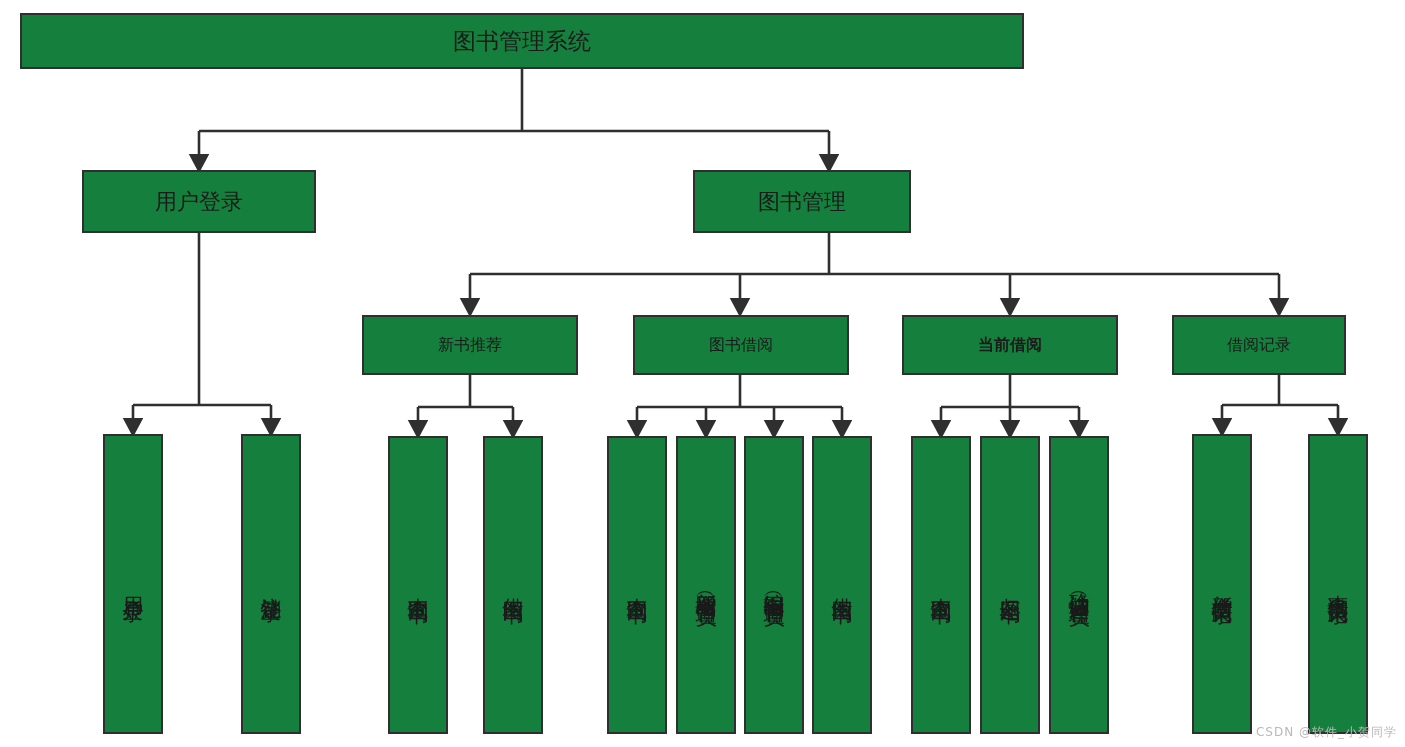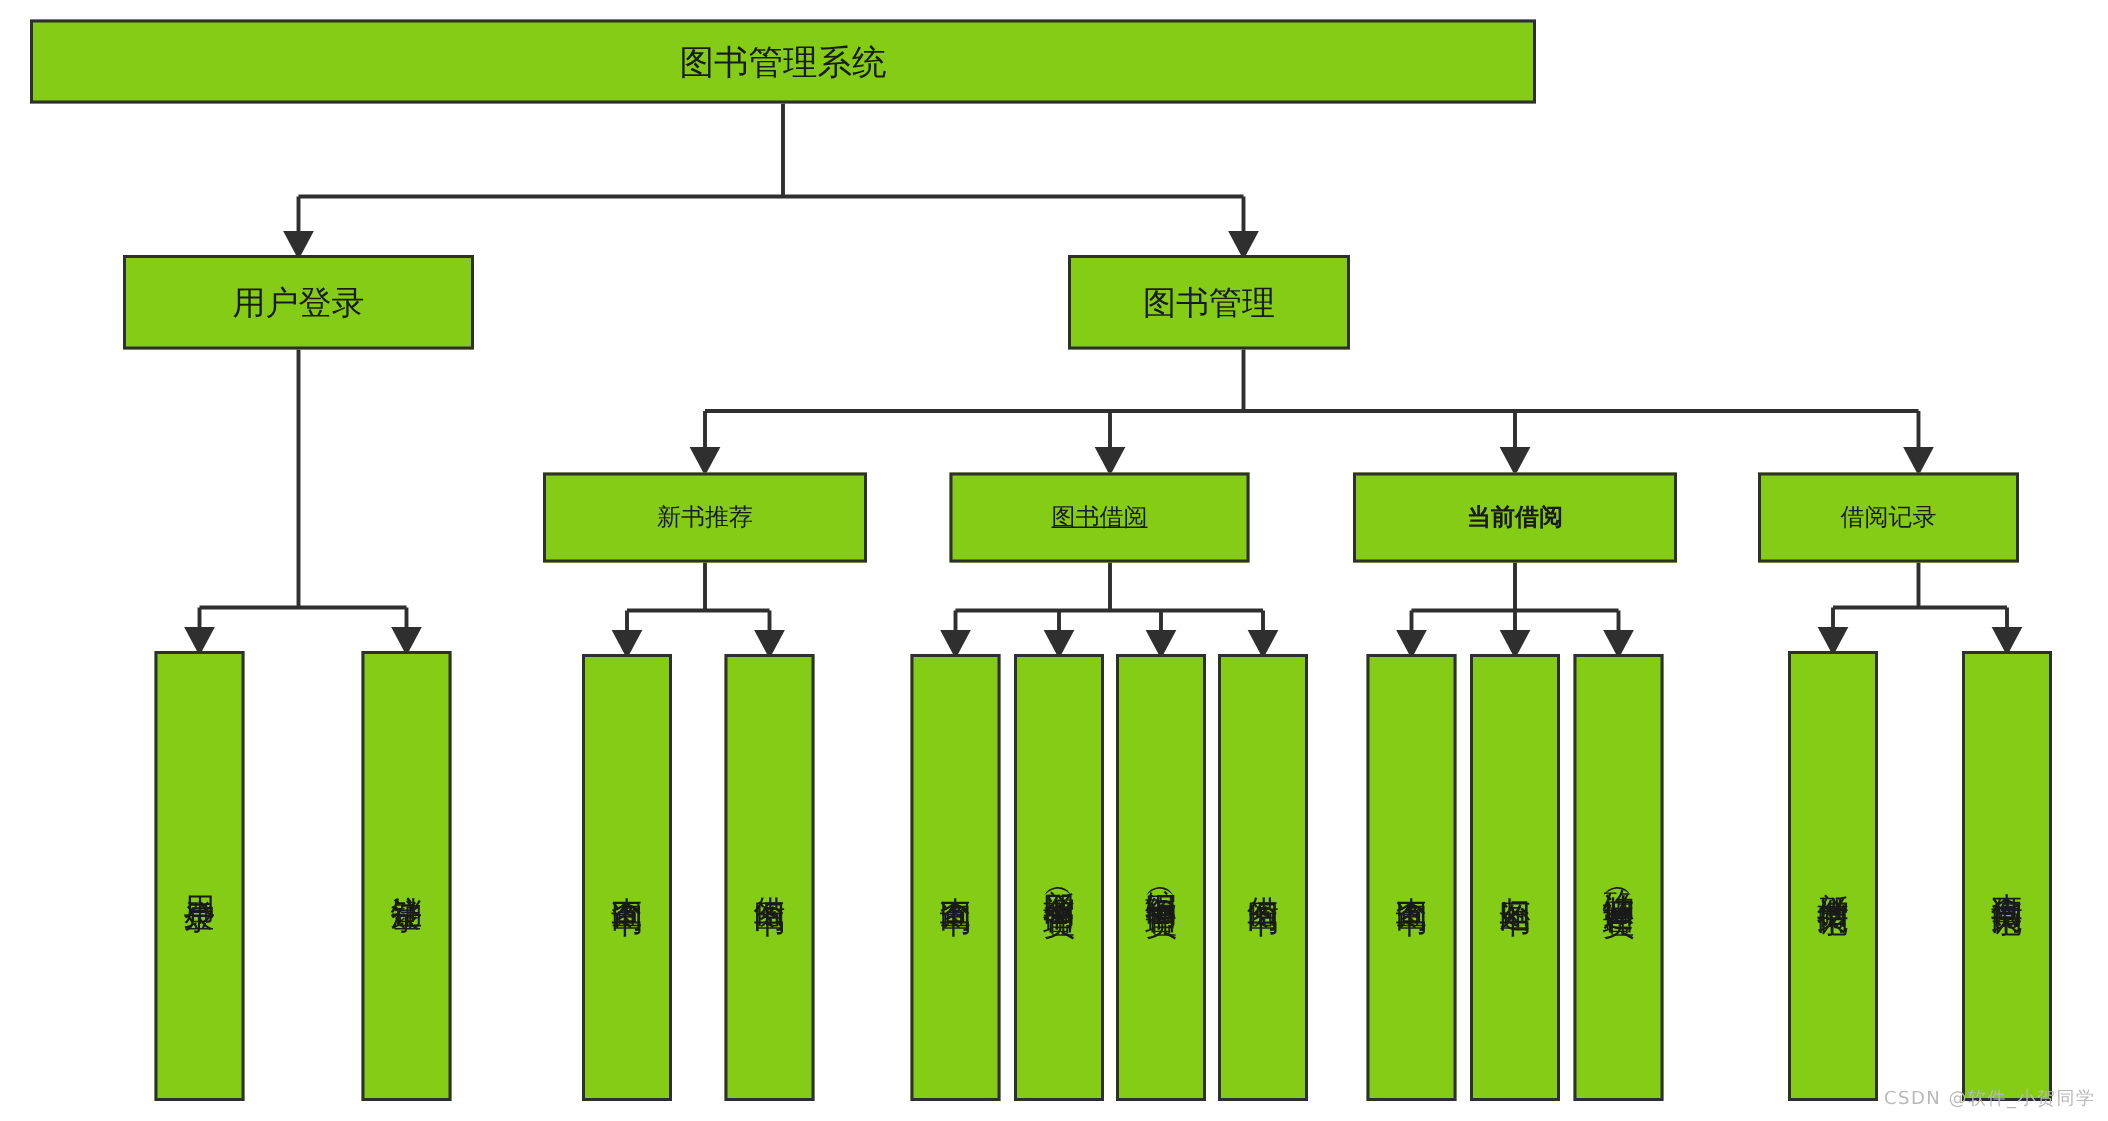--- a/index.html
+++ b/index.html
@@ -1,20 +1,20 @@
 <!DOCTYPE html>
 <html><head>
 <meta charset="utf-8">
 <style>
   html,body{margin:0;padding:0;background:#ffffff;}
   body{width:1405px;height:747px;overflow:hidden;
        font-family:"DejaVu Sans","Liberation Sans",sans-serif;}
   #diagram{position:relative;width:1405px;height:747px;background:#fff;}
   svg.edges{position:absolute;left:0;top:0;width:1405px;height:747px;}
-  .node{position:absolute;box-sizing:border-box;background:#84cc16;
+  .node{position:absolute;box-sizing:border-box;background:#15803d;
         border:2.5px solid #2f2f2f;display:flex;align-items:center;
         justify-content:center;color:#1a1a1a;}
   .node.root{font-size:23px;}
   .node.lvl2{font-size:22px;}
   .node.lvl3{font-size:16px;}
   .node.leaf{font-size:21px;letter-spacing:2px;}
   .leaf .vtxt{writing-mode:vertical-rl;text-orientation:upright;
               line-height:1.05;white-space:nowrap;letter-spacing:2px;}
   .watermark{position:absolute;right:8px;bottom:6px;color:#b9b9b9;
              font-size:12px;letter-spacing:1px;pointer-events:none;}
@@ -74,28 +74,28 @@
     </g>
   </svg>
 
   <div class="node root" style="left:20px;top:13px;width:1004px;height:56px;">
     <span>图书管理系统</span>
   </div>
 
   <div class="node lvl2" style="left:82px;top:170px;width:234px;height:63px;">
     <span>用户登录</span>
   </div>
-  <div class="node lvl2" style="left:712px;top:170px;width:188px;height:63px;">
+  <div class="node lvl2" style="left:693px;top:170px;width:218px;height:63px;">
     <span>图书管理</span>
   </div>
 
   <div class="node lvl3" style="left:362px;top:315px;width:216px;height:60px;">
     <span>新书推荐</span>
   </div>
-  <div class="node lvl3" style="left:633px;top:315px;width:200px;height:60px;text-decoration:underline;">
+  <div class="node lvl3" style="left:633px;top:315px;width:216px;height:60px;">
     <span>图书借阅</span>
   </div>
   <div class="node lvl3" style="left:902px;top:315px;width:216px;height:60px;font-weight:bold;">
     <span>当前借阅</span>
   </div>
   <div class="node lvl3" style="left:1172px;top:315px;width:174px;height:60px;">
     <span>借阅记录</span>
   </div>
 
   <div class="node leaf" style="left:103px;top:434px;width:60px;height:300px;">

